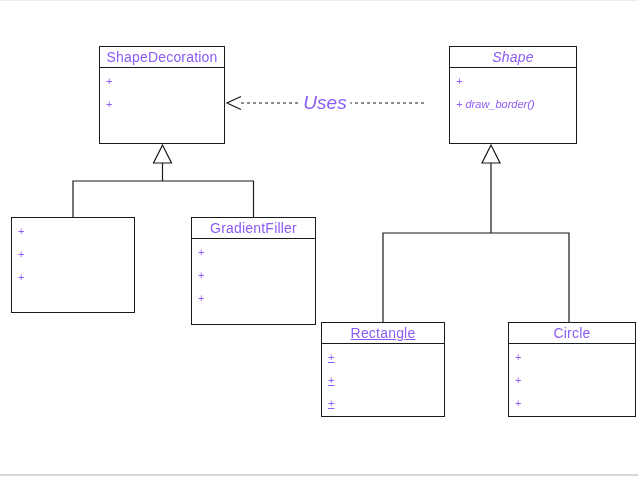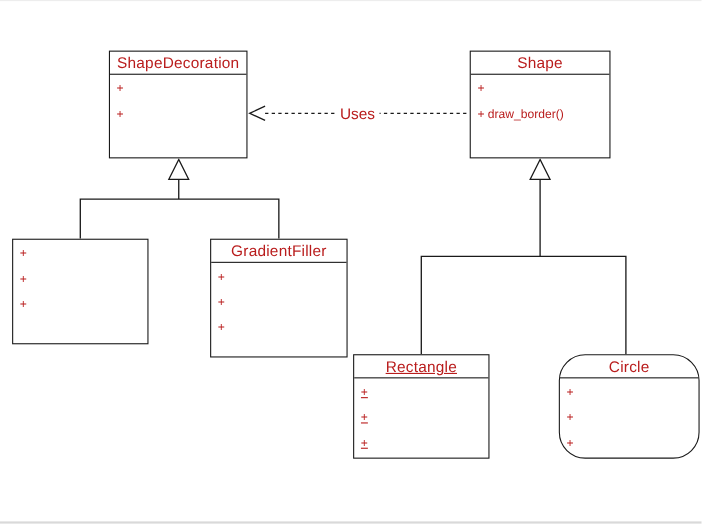--- a/index.html
+++ b/index.html
@@ -6,21 +6,21 @@
     margin: 0;
     padding: 0;
     background: #ffffff;
   }
   #canvas {
     position: relative;
     width: 638px;
     height: 479px;
     background: #ffffff;
     font-family: "Liberation Sans", sans-serif;
-    color: #b91c1c;
+    color: #8b5cf6;
     overflow: hidden;
   }
   .edge-line-top {
     position: absolute;
     left: 0; top: 0;
     width: 638px; height: 1px;
     background: #ededed;
   }
   .edge-line-bottom {
     position: absolute;
@@ -55,34 +55,35 @@
     font-size: 11px;
   }
   .uml-member {
     height: 23px;
     line-height: 23px;
     white-space: nowrap;
     overflow: hidden;
   }
   
   #box-shapedecoration { left: 99px;  top: 46px;  width: 126px; height: 98px; }
-  #box-shape           { left: 427px; top: 46px;  width: 128px; height: 98px; }
+  #box-shape           { left: 449px; top: 46px;  width: 128px; height: 98px; font-style: italic; }
   #box-borderdrawer    { left: 11px;  top: 217px; width: 124px; height: 96px; }
   #box-gradientfiller  { left: 191px; top: 217px; width: 125px; height: 108px; }
   #box-rectangle       { left: 321px; top: 322px; width: 124px; height: 95px; text-decoration: underline; }
-  #box-circle          { left: 508px; top: 322px; width: 128px; height: 95px; border-radius: 24px; }
+  #box-circle          { left: 508px; top: 322px; width: 128px; height: 95px; }
   .uses-label {
     position: absolute;
     left: 325px;
     top: 103px;
     transform: translate(-50%, -50%);
     background: #ffffff;
     padding: 0 4px;
-    font-size: 14px;
+    font-size: 19px;
     white-space: nowrap;
+    font-style: italic;
   }
 </style>
 </head>
 <body>
 
 <div id="canvas">
 
   <div class="edge-line-top"></div>
   <div class="edge-line-bottom"></div>
 

